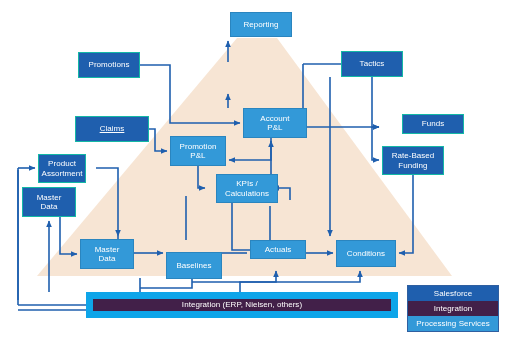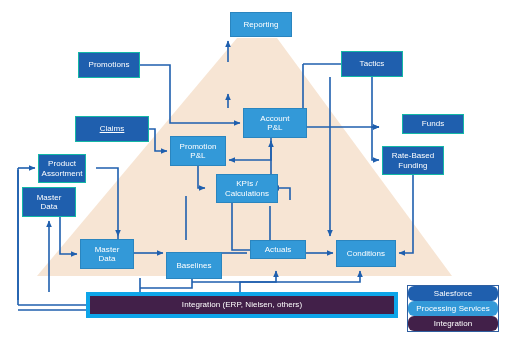--- a/index.html
+++ b/index.html
@@ -39,38 +39,37 @@
   .node.sf {
     background: #1f5fae;
     border: 1px solid #14b8a6;
   }
   .node.ps {
     background: #3399d8;
     border: 1px solid #2a85bf;
   }
   .node.integ {
     background: #422049;
-    border: 4px solid #0ea5e9;
+    border: 7px solid #0ea5e9;
   }
   .legend {
     position: absolute;
     z-index: 7;
     border: 1px solid #2f5fa0;
     box-sizing: border-box;
   }
   .legend-row {
     box-sizing: border-box;
     display: flex;
     align-items: center;
     justify-content: center;
     color: #ffffff;
     font-size: 8px;
     height: 15px;
     letter-spacing: 0.05px;
-    border-radius: 6px;
   }
   .legend-row.sf { background: #1f5fae; }
   .legend-row.ps { background: #3399d8; }
   .legend-row.integ { background: #422049; }
 </style>
 </head>
 <body>
 
 <div id="canvas">
 
@@ -203,21 +202,21 @@
       <span>Conditions</span>
     </div>
   <div class="node integ" style="left:86px;top:292px;width:312px;height:26px;">
       <span>Integration (ERP, Nielsen, others)</span>
     </div>
 
   <div class="legend" style="left:407px;top:285px;width:92px;">
     <div class="legend-row sf">
         <span>Salesforce</span>
       </div>
+    <div class="legend-row integ">
+        <span>Integration</span>
+      </div>
     <div class="legend-row ps">
         <span>Processing Services</span>
       </div>
-    <div class="legend-row integ">
-        <span>Integration</span>
-      </div>
   </div>
 
 </div>
 
 </body></html>

